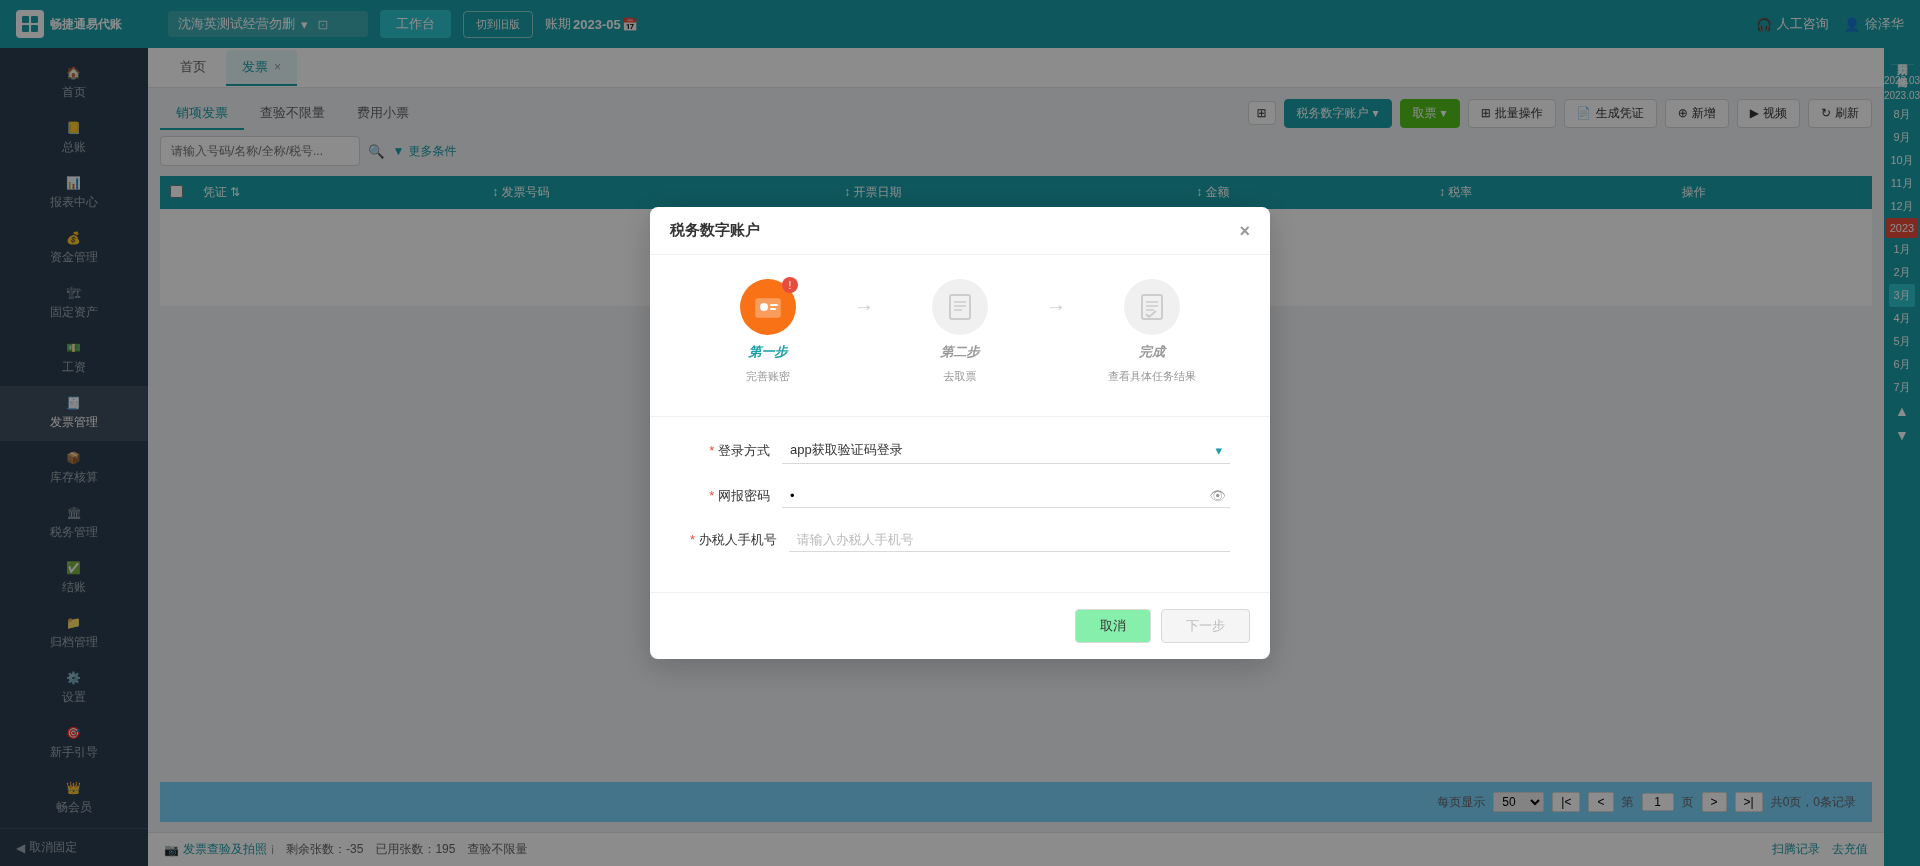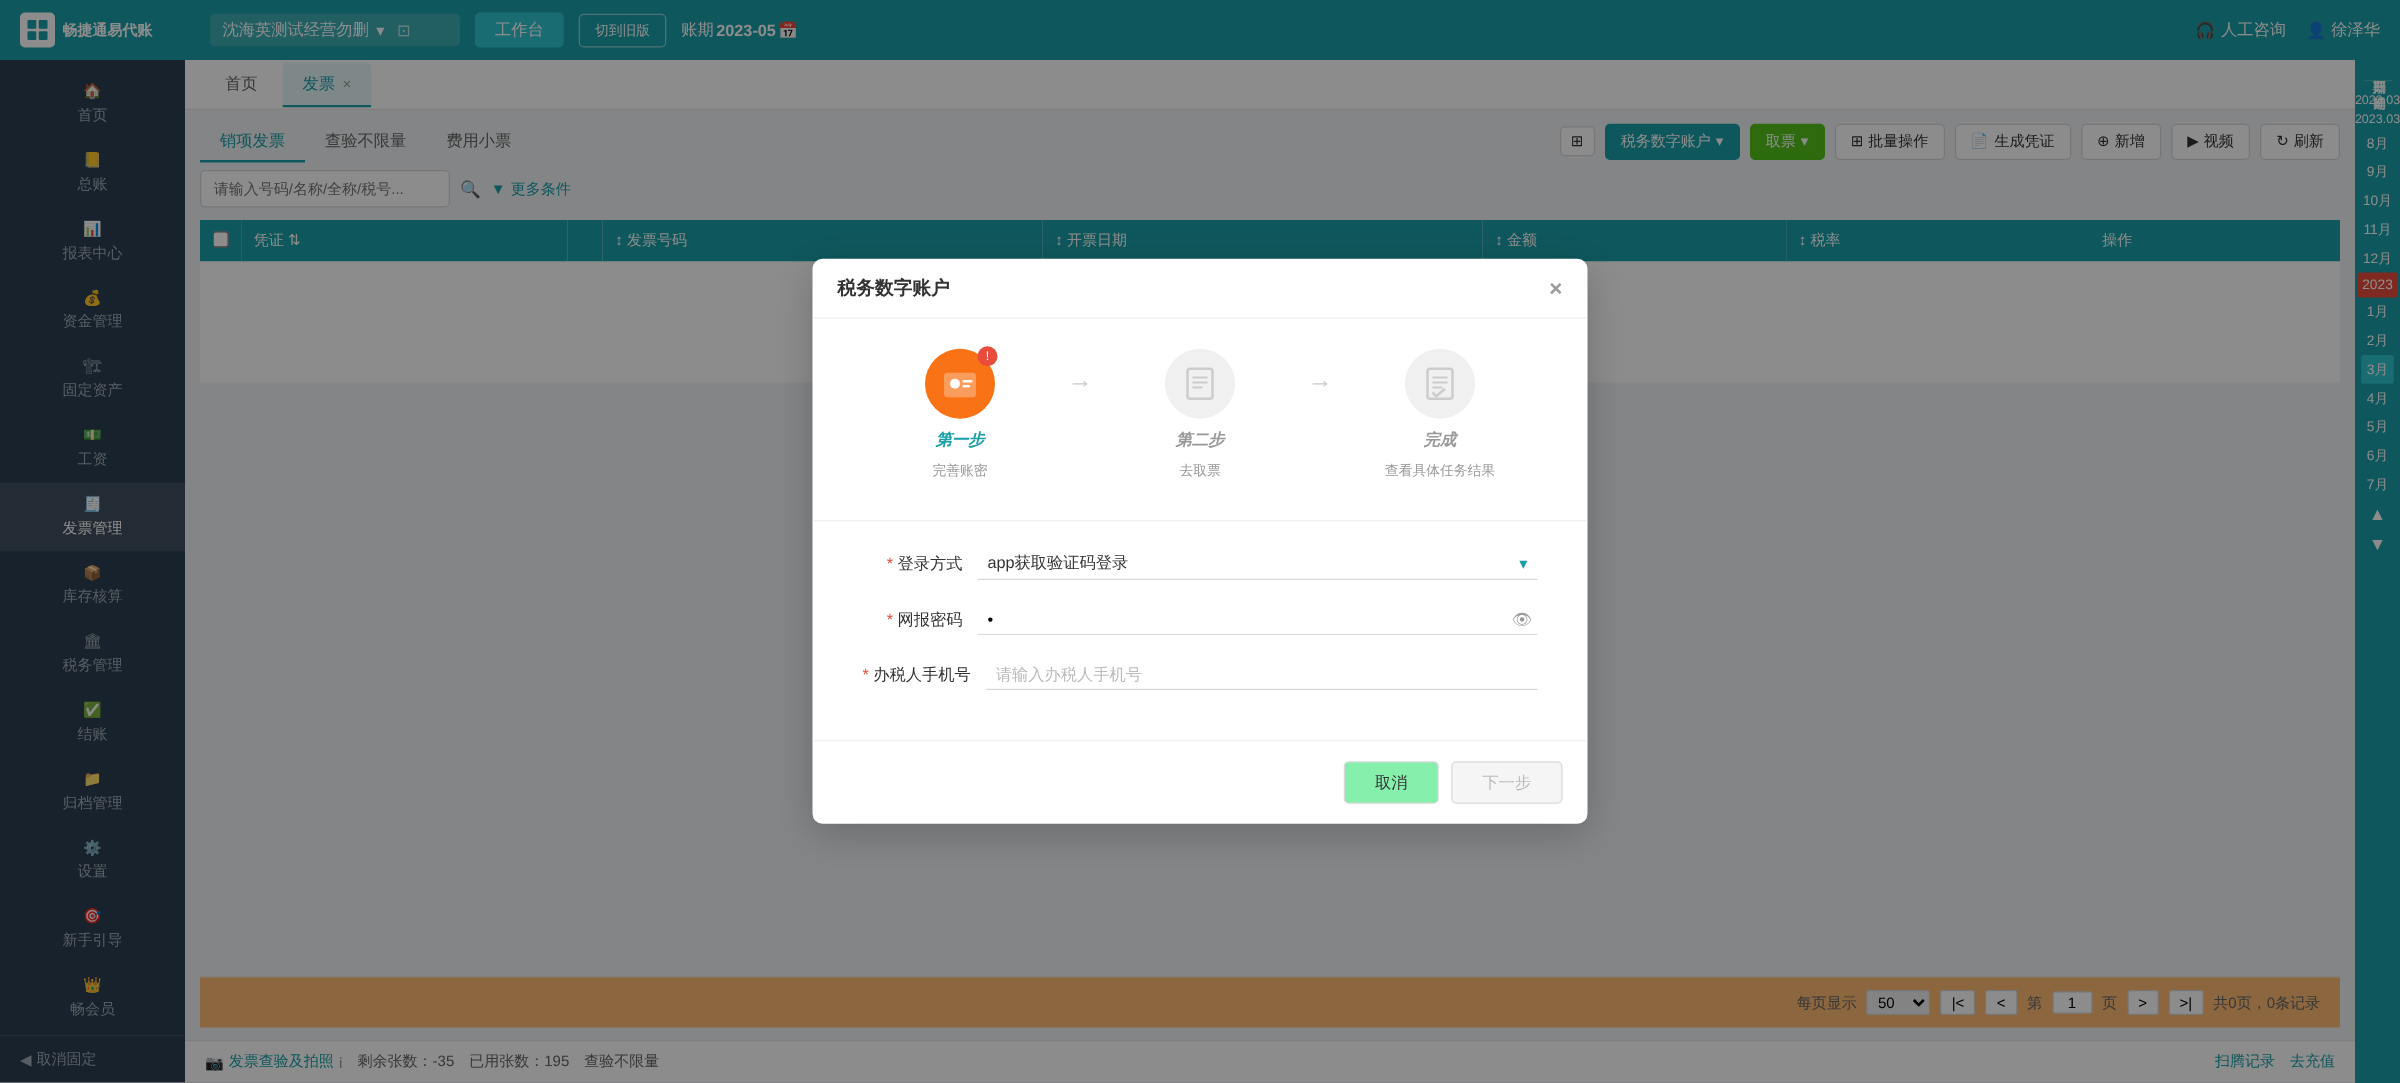--- a/index.html
+++ b/index.html
@@ -56,21 +56,21 @@
     .search-input { border: 1px solid #d9d9d9; border-radius: 4px; padding: 4px 10px; font-size: 12px; width: 200px; height: 30px; }
     .search-icon-btn { background: none; border: none; cursor: pointer; color: #999; }
     .filter-btn { display: flex; align-items: center; gap: 4px; color: #1a9fa8; cursor: pointer; font-size: 12px; }
 
     
     .data-table { width: 100%; border-collapse: collapse; background: white; font-size: 12px; }
     .data-table th { background: #1a9fa8; color: white; padding: 8px 10px; text-align: left; font-weight: normal; white-space: nowrap; }
     .data-table td { padding: 7px 10px; border-bottom: 1px solid #f0f0f0; color: #333; }
 
     
-    .pagination { display: flex; align-items: center; justify-content: flex-end; padding: 10px 16px; background: #fdba74; border-top: 1px solid #f0f0f0; gap: 8px; font-size: 12px; color: #666; }
+    .pagination { display: flex; align-items: center; justify-content: flex-end; padding: 10px 16px; background: #7dd3fc; border-top: 1px solid #f0f0f0; gap: 8px; font-size: 12px; color: #666; }
     .page-btn { padding: 2px 8px; border: 1px solid #d9d9d9; border-radius: 2px; background: white; cursor: pointer; font-size: 12px; }
 
     
     .page-footer { display: flex; align-items: center; justify-content: space-between; padding: 8px 16px; background: white; border-top: 1px solid #e8e8e8; font-size: 12px; color: #666; }
     .footer-links { display: flex; gap: 12px; color: #1a9fa8; cursor: pointer; }
     .month-item { color: white; font-size: 11px; padding: 4px; cursor: pointer; text-align: left; }
 
     
     .modal-overlay {
       position: fixed; top: 0; left: 0; right: 0; bottom: 0;

